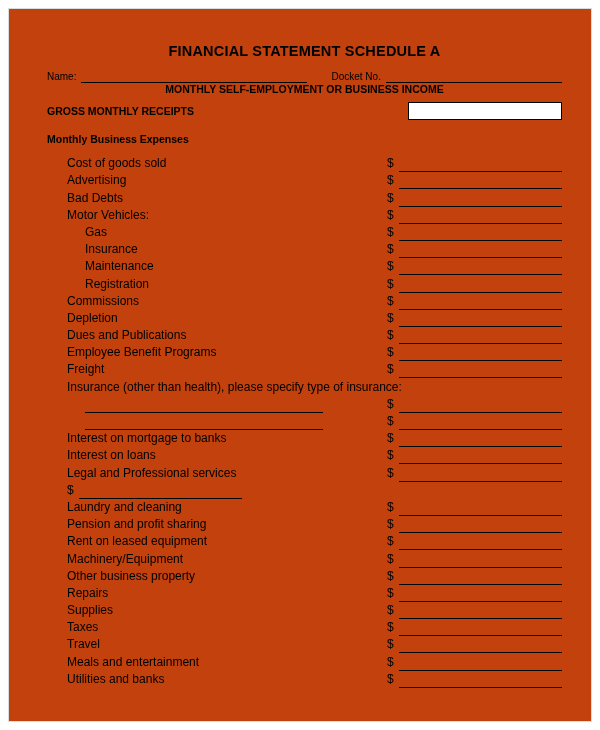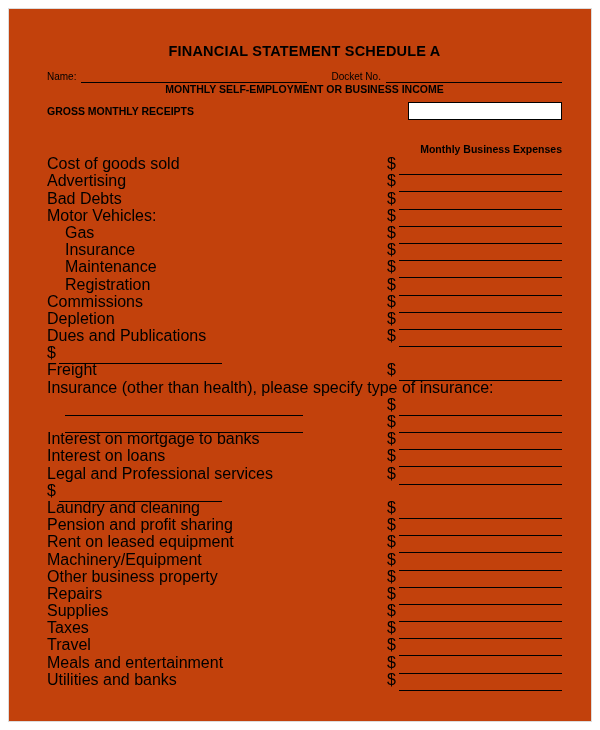--- a/index.html
+++ b/index.html
@@ -44,43 +44,43 @@
   .section-heading {
     text-align: center;
     font-weight: bold;
     font-size: 10.5px;
     margin: 0 0 6px 0;
   }
   .gross-row {
     display: flex;
     align-items: center;
     height: 20px;
-    margin-bottom: 22px;
+    margin-bottom: 12px;
     gap: 8px;
   }
   .gross-label { font-weight: bold; font-size: 10.5px; }
   .gross-box {
     margin-left: auto;
     width: 154px;
     height: 18px;
     border: 1px solid #000;
     background: #fff;
   }
   .expenses-heading {
     font-weight: bold;
     font-size: 10.5px;
-    margin: 0 0 3px 0;
-    text-align: right;
+    margin: 0 0 10px 0;
   }
   .rows { }
   .row {
     display: flex;
     align-items: flex-end;
     height: 17.2px;
-    font-size: 16px;
+    font-size: 12px;
+    margin-left: 20px;
   }
   .row-left { flex: 1; display: flex; align-items: flex-end; min-width: 0; }
   .row-label { padding-bottom: 2px; white-space: nowrap; }
   .row.indent .row-label { padding-left: 18px; }
   .blank-line {
     display: inline-block;
     width: 238px;
     height: 12px;
     border-bottom: 1px solid #000;
     margin-left: 18px;
@@ -216,20 +216,23 @@
       <div class="row">
         <span class="row-left">
           <span class="row-label">Dues and Publications</span>
         </span>
         <span class="row-right">
           <span class="dollar">$</span>
           <span class="amount-line"></span>
         </span>
       </div>
       <div class="row">
+        <span class="row-left">
+          <span class="row-label">Employee Benefit Programs</span>
+        </span>
         <span class="row-right">
           <span class="dollar">$</span>
           <span class="amount-line"></span>
         </span>
       </div>
       <div class="row">
         <span class="row-left">
           <span class="row-label">Freight</span>
         </span>
         <span class="row-right">

